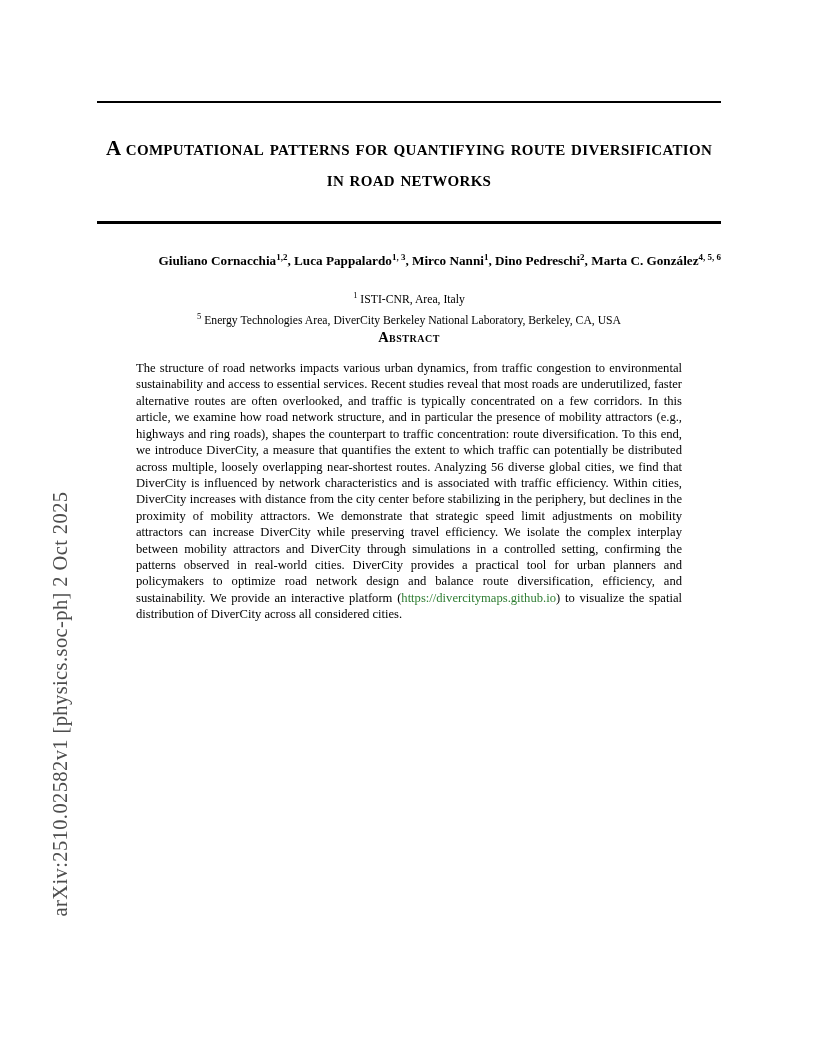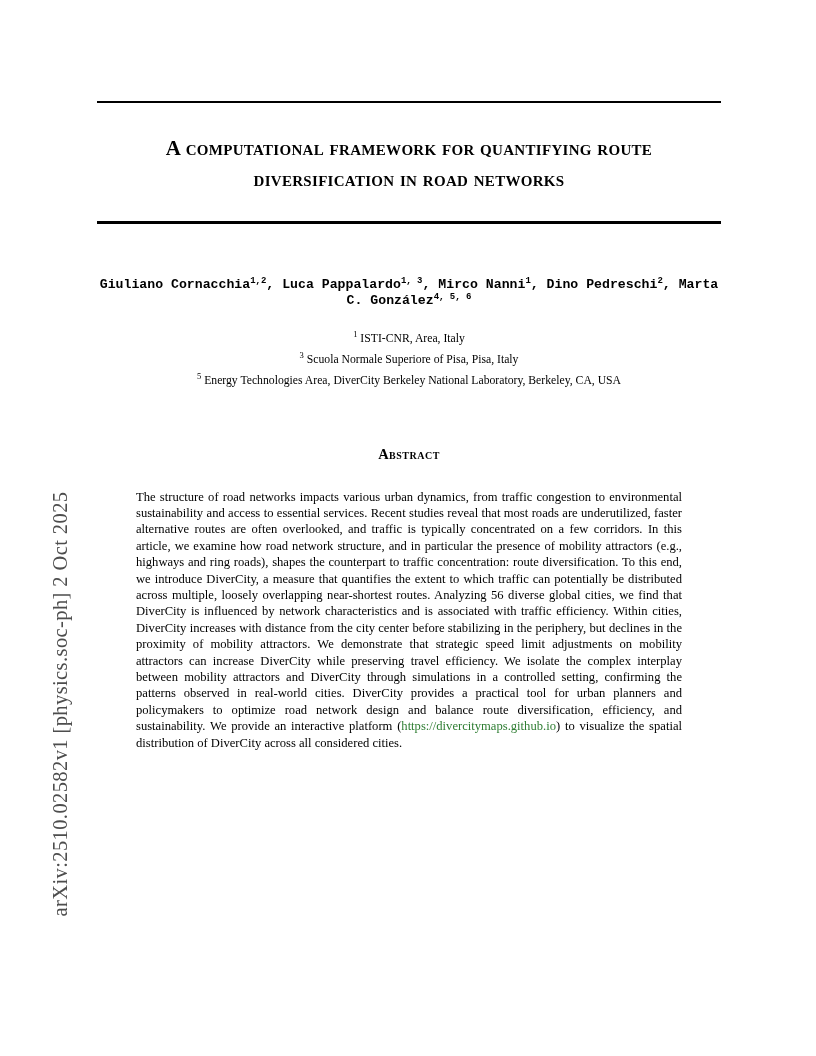--- a/index.html
+++ b/index.html
@@ -60,51 +60,50 @@
     text-align: center;
     font-family: "Liberation Serif", serif;
     font-size: 21px;
     line-height: 31px;
     padding: 16px 8px 12px 8px;
     font-variant: small-caps;
     letter-spacing: 0.3px;
   }
 
   #authors {
-    margin-top: 52px;
-    text-align: center;
+    margin-top: 28px;
+    text-align: right;
     font-size: 13.2px;
     font-weight: bold;
-    font-family: Liberation Mono, monospace;
+    font-family: Liberation Serif, serif;
   }
   #authors sup { font-size: 9px; font-weight: bold; }
 
   #affiliations {
     margin-top: 18px;
     text-align: center;
     font-size: 11.7px;
     line-height: 16.2px;
   }
   #affiliations .aff sup,
   #affiliations .aff .num {
     font-size: 8.6px;
     vertical-align: super;
   }
 
   #abstract-head {
-    margin-top: 56px;
     text-align: center;
     font-size: 14.5px;
     font-variant: small-caps;
     font-weight: bold;
     letter-spacing: 0.5px;
   }
 
   #abstract-body {
-    margin: 26px auto 0 auto;
+    margin: 14px auto 0 auto;
     width: 546px;
     font-size: 12.6px;
     line-height: 16.4px;
     text-align: justify;
     text-justify: inter-word;
     hyphens: manual;
   }
   #abstract-body a {
     color: #2e7d32;
     text-decoration: none;
@@ -114,29 +113,28 @@
 <body>
 
 <div id="arxiv-stamp">
   <div class="vtext">arXiv:2510.02582v1  [physics.soc-ph]  2 Oct 2025</div>
 </div>
 
 <div id="paper">
 
   <div class="rule" id="rule-top"></div>
 
-  <h1 id="title">A computational framework for quantifying route diversification in road networks</h1>
+  <h1 id="title">A computational patterns for quantifying route diversification in road networks</h1>
 
   <div class="rule" id="rule-bottom"></div>
 
   <div id="authors">Giuliano Cornacchia<sup>1,2</sup>, Luca Pappalardo<sup>1, 3</sup>, Mirco Nanni<sup>1</sup>, Dino Pedreschi<sup>2</sup>, Marta C. González<sup>4, 5, 6</sup></div>
 
   <div id="affiliations">
       <div class="aff"><span class="num">1</span><span> ISTI-CNR, Area, Italy</span></div>
-      <div class="aff"><span class="num">3</span><span> Scuola Normale Superiore of Pisa, Pisa, Italy</span></div>
       <div class="aff"><span class="num">5</span><span> Energy Technologies Area, DiverCity Berkeley National Laboratory, Berkeley, CA, USA</span></div>
     </div>
 
   <div id="abstract-head">Abstract</div>
 
   <div id="abstract-body">
     <span>The structure of road networks impacts various urban dynamics, from traffic congestion to environmental sustainability and access to essential services. Recent studies reveal that most roads are underutilized, faster alternative routes are often overlooked, and traffic is typically concentrated on a few corridors. In this article, we examine how road network structure, and in particular the presence of mobility attractors (e.g., highways and ring roads), shapes the counterpart to traffic concentration: route diversification. To this end, we introduce DiverCity, a measure that quantifies the extent to which traffic can potentially be distributed across multiple, loosely overlapping near-shortest routes. Analyzing 56 diverse global cities, we find that DiverCity is influenced by network characteristics and is associated with traffic efficiency. Within cities, DiverCity increases with distance from the city center before stabilizing in the periphery, but declines in the proximity of mobility attractors. We demonstrate that strategic speed limit adjustments on mobility attractors can increase DiverCity while preserving travel efficiency. We isolate the complex interplay between mobility attractors and DiverCity through simulations in a controlled setting, confirming the patterns observed in real-world cities. DiverCity provides a practical tool for urban planners and policymakers to optimize road network design and balance route diversification, efficiency, and sustainability. We provide an interactive platform (</span><a href="#">https://divercitymaps.github.io</a><span>) to visualize the spatial distribution of DiverCity across all considered cities.</span>
   </div>
 
 </div>

